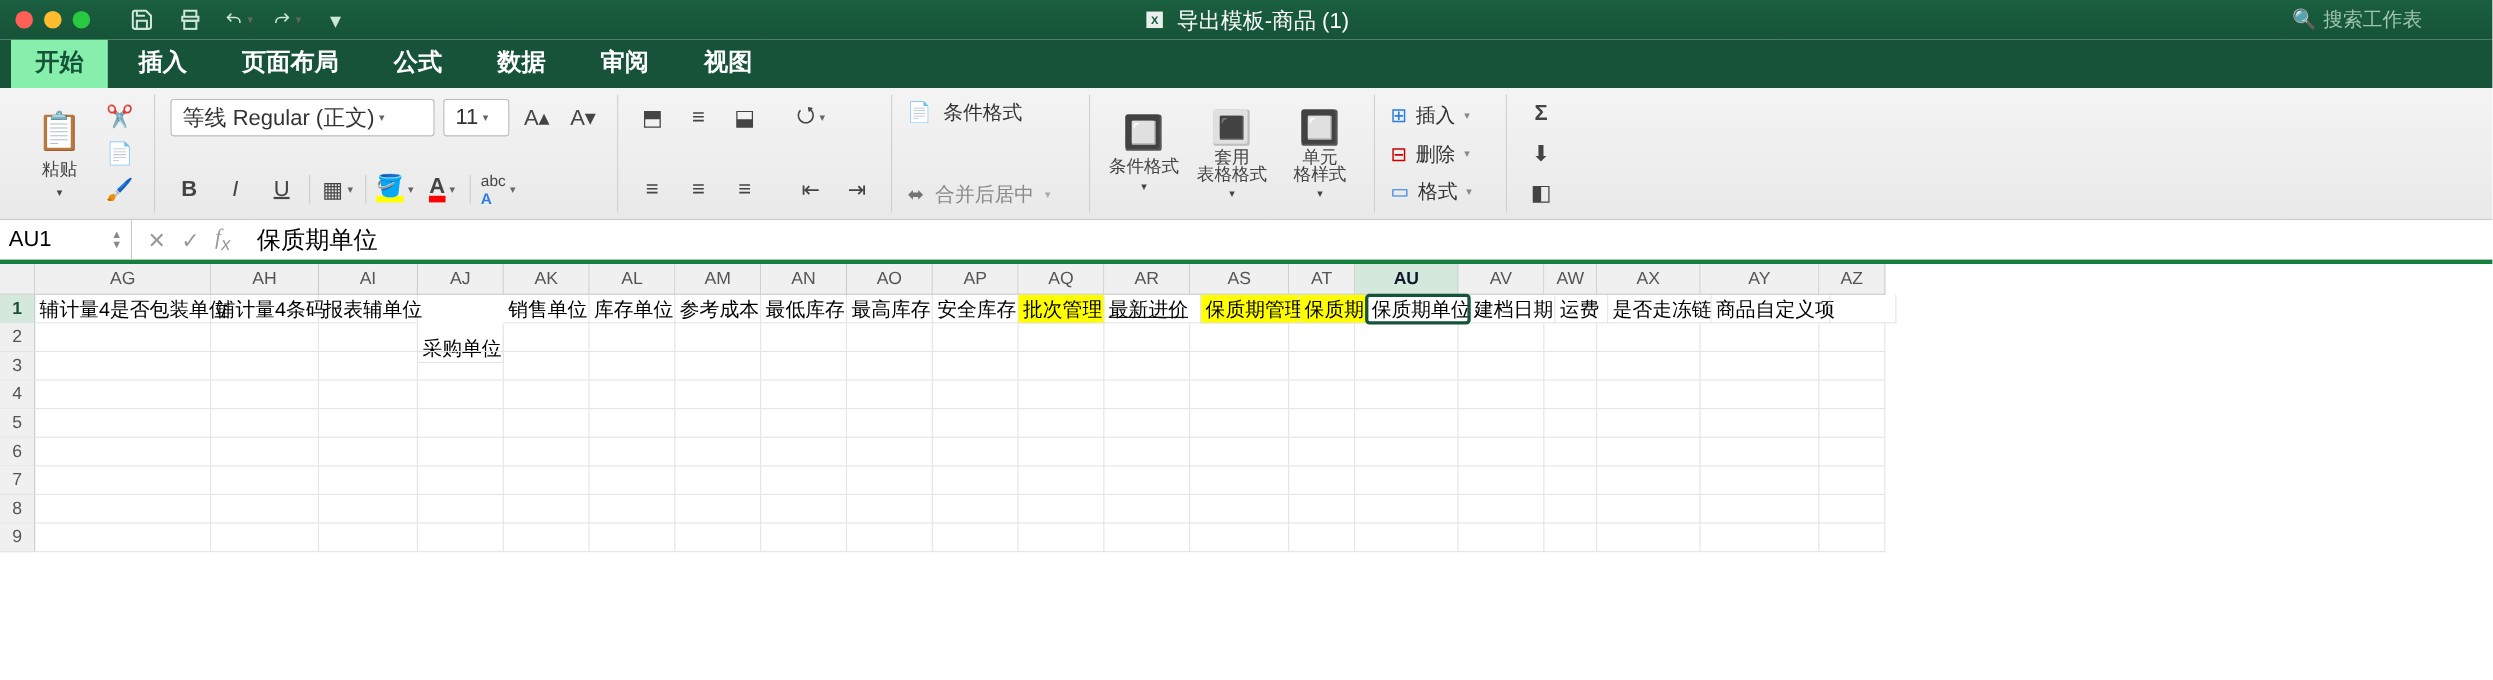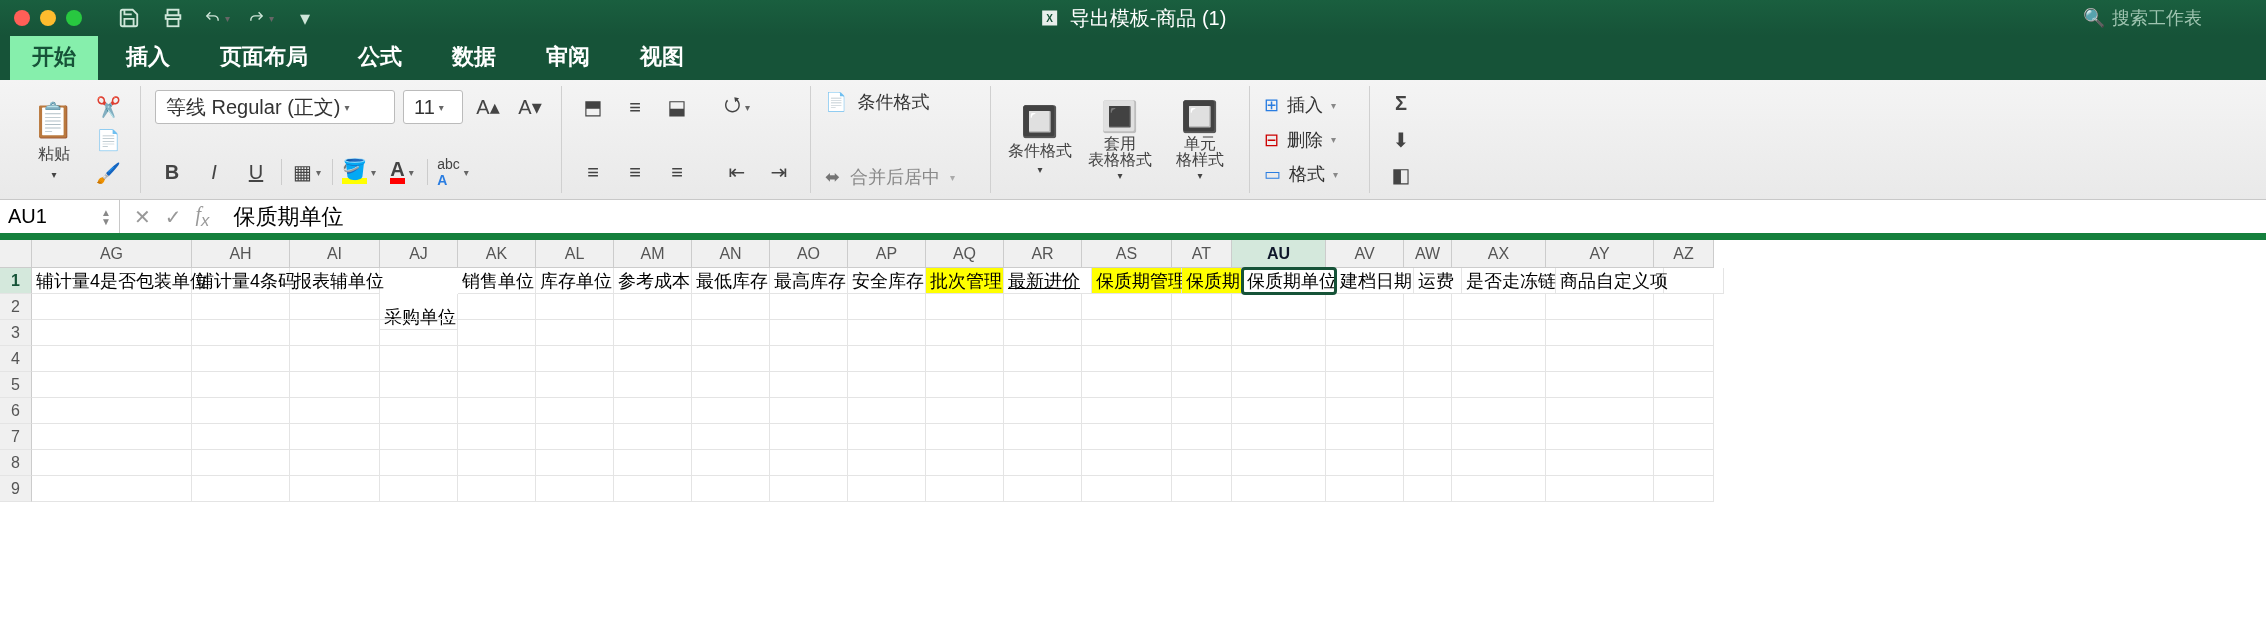--- a/index.html
+++ b/index.html
@@ -35,21 +35,21 @@
   .sel.dd{}
   .underline-yellow{border-bottom:6px solid #ffff00; padding-bottom:0; line-height:18px;}
   .underline-red{border-bottom:6px solid #ff0000; padding-bottom:0; line-height:18px;}
   .lbltxt{font-size:18px; color:#888;}
   .lbltxt.dark{color:#333;}
   .colbtn{display:flex; flex-direction:column; align-items:center; justify-content:center; width:70px; font-size:16px; color:#444; gap:2px;}
   .colbtn .glyph{font-size:30px;}
   .menuitem{display:flex; align-items:center; gap:8px; font-size:18px; color:#333; height:30px;}
 
   
-  .fbar { height:40px; border-bottom:7px solid #15803d; display:flex; align-items:center; background:#fff;}
+  .fbar { height:40px; border-bottom:4px solid #15803d; display:flex; align-items:center; background:#fff;}
   .namebox { width:120px; height:100%; border-right:1px solid #c8c8c8; display:flex; align-items:center; justify-content:space-between; padding:0 8px; font-size:20px;}
   .namebox .stepper{display:flex; flex-direction:column; font-size:10px; color:#888; line-height:9px;}
   .fbtns{display:flex; align-items:center; gap:14px; padding:0 14px; color:#999; font-size:20px;}
   .fx{font-style:italic; font-family:Georgia,serif;}
   .finput{flex:1; padding:0 10px; font-size:22px; color:#000;}
 
   
   .gridwrap{position:relative; height:378px; overflow:hidden; font-size:18px;}
   .corner{position:absolute; left:0; top:0; width:32px; height:28px; background:#f0f0f0; border-right:1px solid #ccc; border-bottom:1px solid #ccc;}
   .colheads{position:absolute; left:32px; top:0; height:28px; display:flex;}

